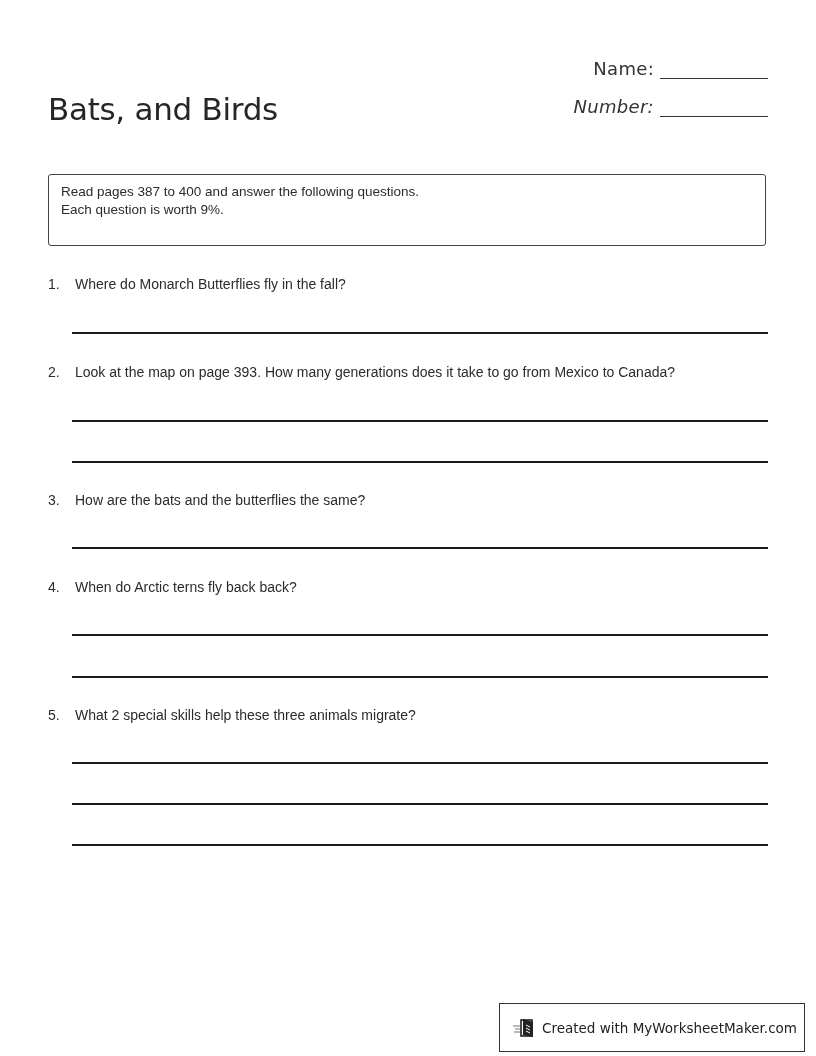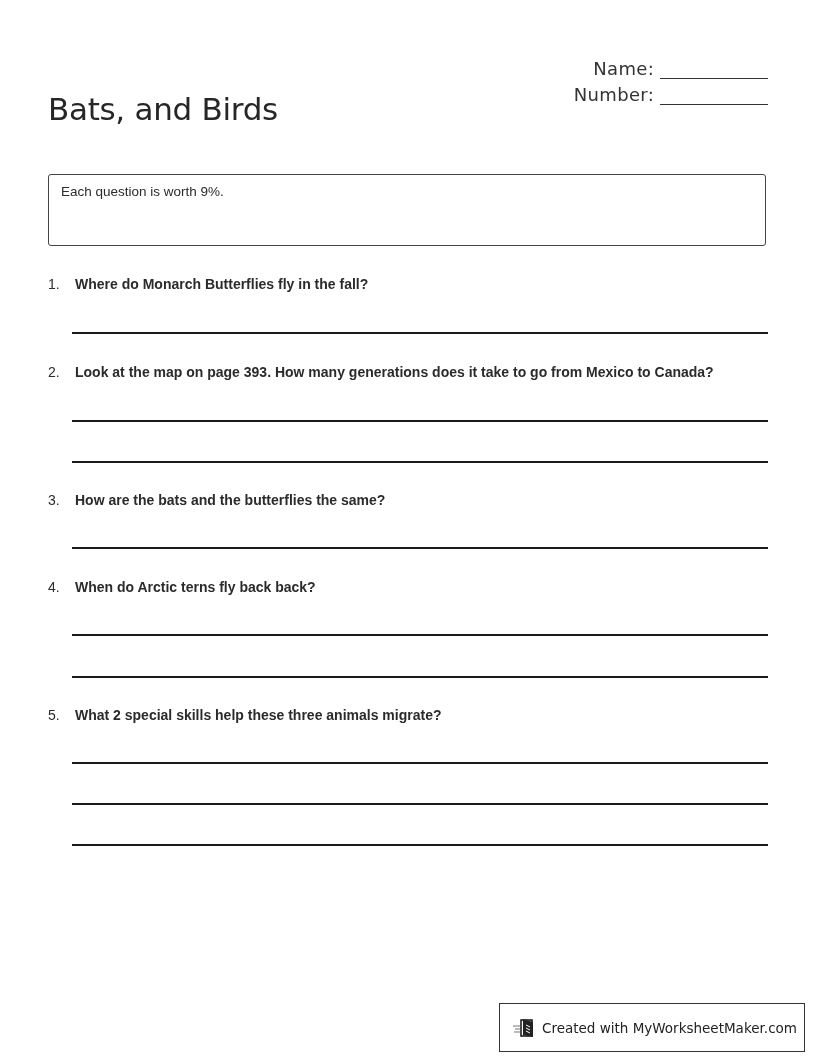--- a/index.html
+++ b/index.html
@@ -29,21 +29,21 @@
       border: 1px solid #444; border-radius: 3px; box-sizing: border-box;
       padding: 8px 12px; font-family: "Liberation Sans", sans-serif;
       font-size: 13.5px; line-height: 18px; color: #2b2b2b;
     }
     .instructions div { white-space: nowrap; }
     .question {
       position: absolute; left: 48px; width: 720px;
       font-family: "Liberation Sans", sans-serif; font-size: 14px; color: #2b2b2b;
     }
     .q-num { position: absolute; left: 0; }
-    .q-text { position: absolute; left: 27px; white-space: nowrap; font-weight: bold; }
+    .q-text { position: absolute; left: 27px; white-space: nowrap; }
     .answer-line {
       position: absolute; left: 72px; width: 696px; height: 0;
       border-top: 2px solid #1a1a1a;
     }
     .footer {
       position: absolute; left: 499px; top: 1003px; width: 306px; height: 49px;
       border: 1px solid #333; box-sizing: border-box;
       display: flex; align-items: center; padding-left: 12px;
       font-family: "DejaVu Sans", sans-serif; font-size: 13.5px; color: #222;
     }
@@ -54,26 +54,27 @@
 
 <h1 class="title">
   <br>
   <span>Bats, and Birds</span>
 </h1>
 
 <div class="field" style="top:50px;text-align:right;">
   <span class="field-label">Name:</span>
   <span class="field-line"></span>
 </div>
-<div class="field" style="top:76px;">
+<div class="field" style="top:88px;font-style:italic;">
   <span class="field-label">Number:</span>
   <span class="field-line"></span>
 </div>
 
 <div class="instructions">
+  <div>Read pages 387 to 400 and answer the following questions.</div>
   <div>Each question is worth 9%.</div>
 </div>
 
 <div class="question" style="top:276px;">
   <span class="q-num">1.</span>
   <span class="q-text">Where do Monarch Butterflies fly in the fall?</span>
 </div>
 <div class="answer-line" style="top:332px;"></div>
 
 <div class="question" style="top:364px;">

